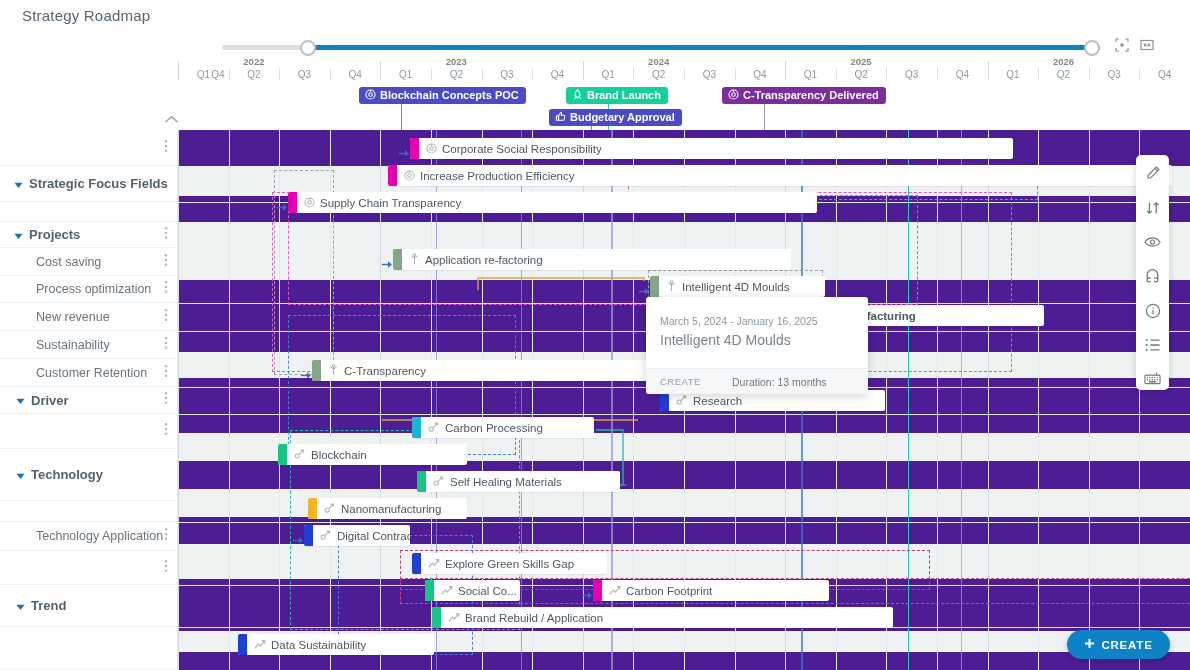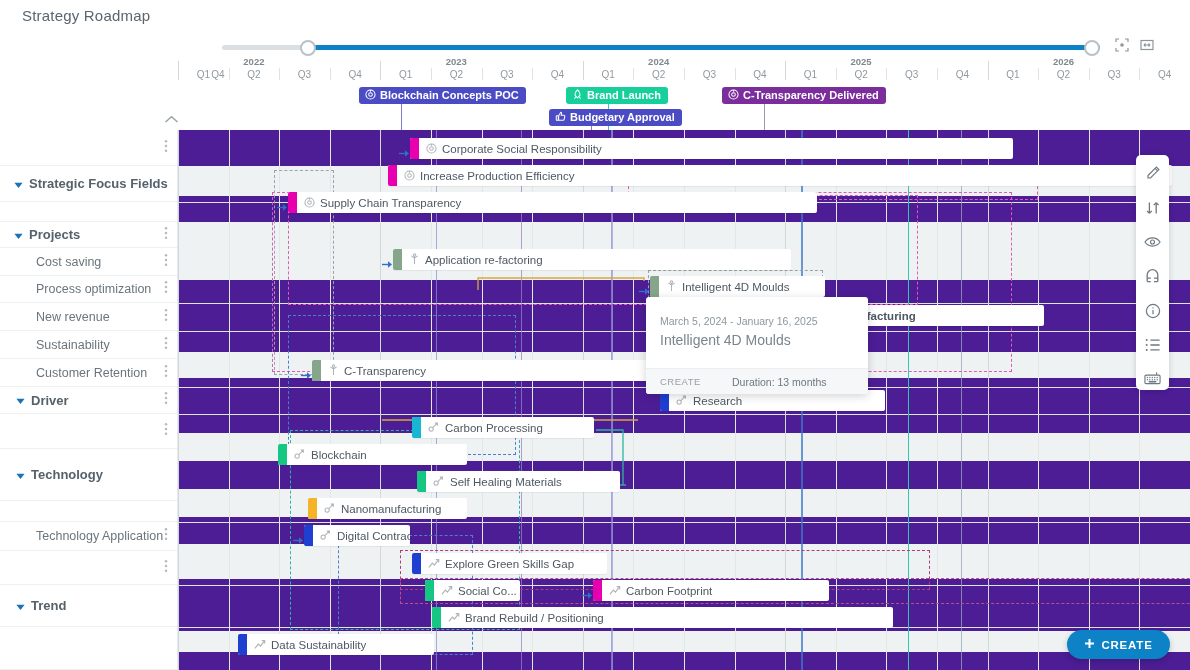--- a/index.html
+++ b/index.html
@@ -629,21 +629,21 @@
         <div class="arrow" style="left: 404px; top: 456px;"><svg width="11" height="9" viewBox="0 0 11 9">
             <path d="M0 4.5h7" stroke="#2f6fc8" stroke-width="1.4"></path>
             <path d="M6 1.2 10 4.5 6 7.8z" fill="#2f6fc8"></path>
           </svg></div>
         <div class="bar" style="left: 254px; top: 477px; width: 461px;">
           <div class="bar-color" style="background: rgb(22, 199, 132);"></div>
           <span class="bar-ico"><svg width="12" height="11" viewBox="0 0 13 12" fill="none" stroke="#6e7880" stroke-width="1.3">
               <path d="M1 10.2 4.6 5.6l2.3 2.1L11.4 2"></path>
               <path d="M8.4 1.8h3.2v3.2"></path>
             </svg></span>
-          <span class="bar-txt">Brand Rebuild / Positioning</span>
+          <span class="bar-txt">Brand Rebuild / Application</span>
         </div>
         <div class="bar" style="left: 60px; top: 504px; width: 196px;">
           <div class="bar-color" style="background: rgb(31, 63, 208);"></div>
           <span class="bar-ico"><svg width="12" height="11" viewBox="0 0 13 12" fill="none" stroke="#6e7880" stroke-width="1.3">
               <path d="M1 10.2 4.6 5.6l2.3 2.1L11.4 2"></path>
               <path d="M8.4 1.8h3.2v3.2"></path>
             </svg></span>
           <span class="bar-txt">Data Sustainability</span>
         </div>
       </div>

